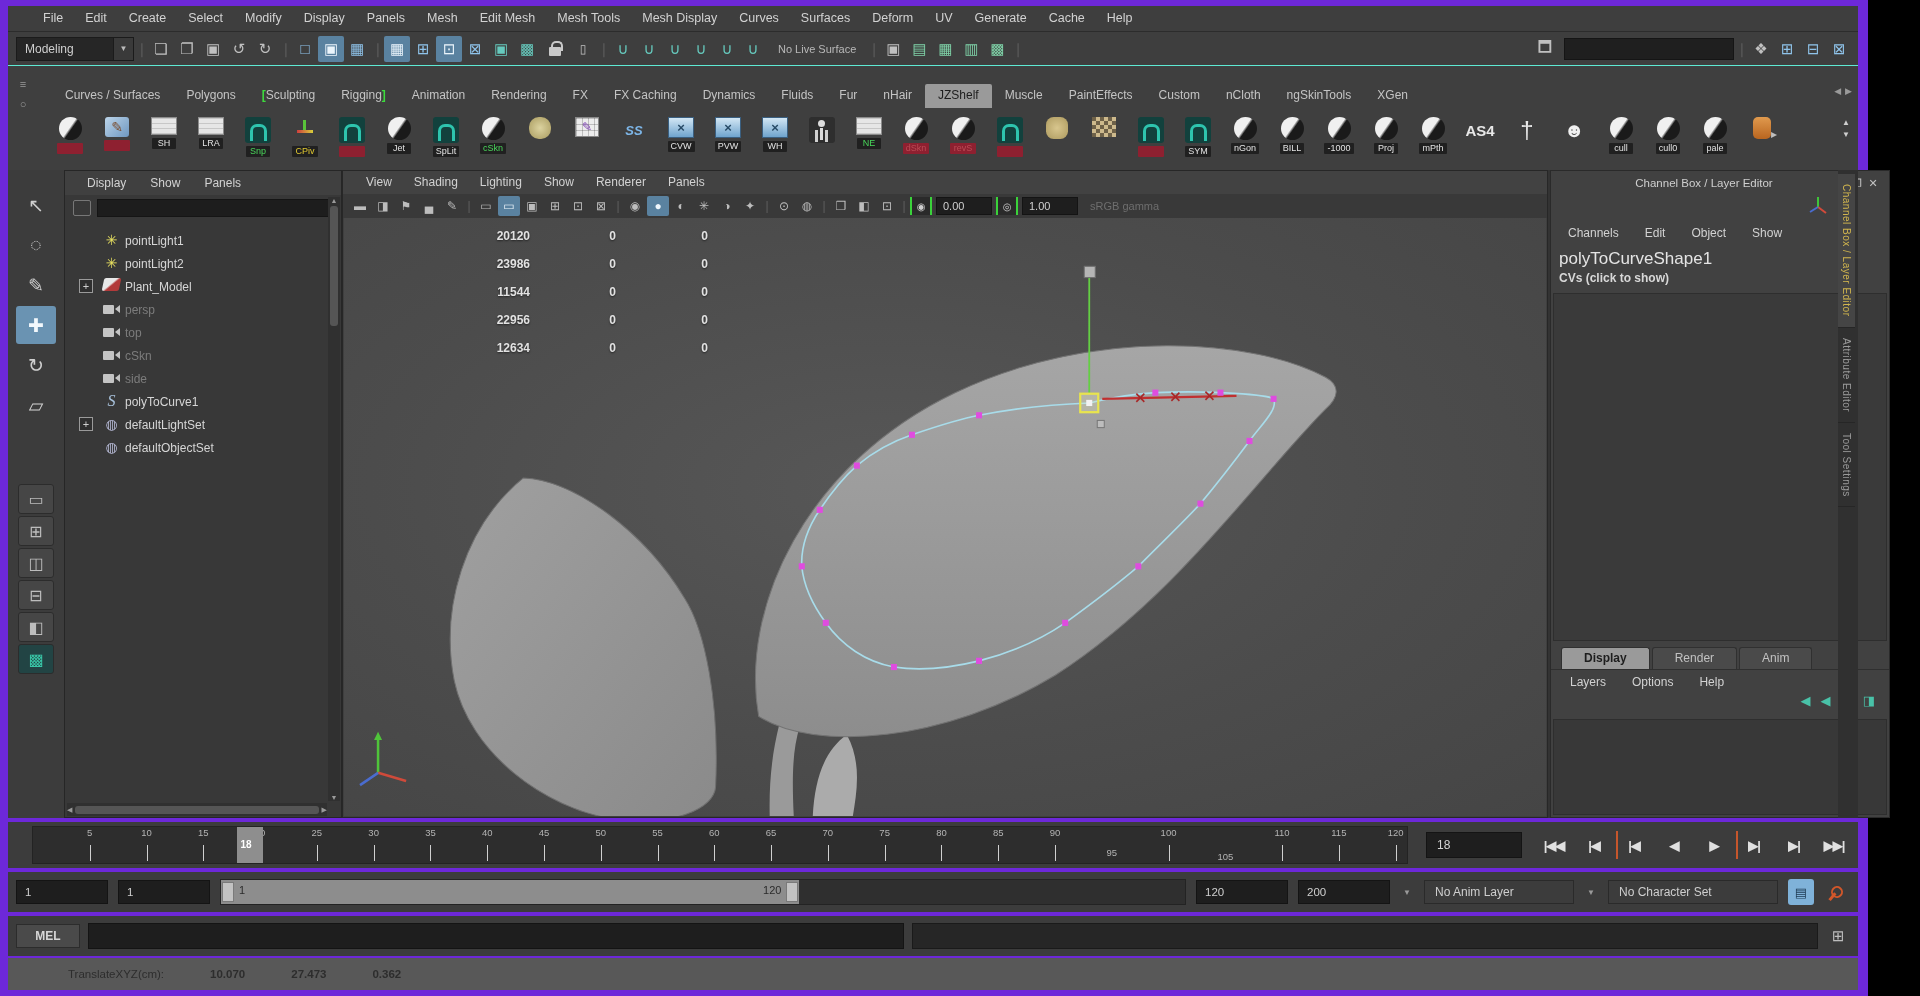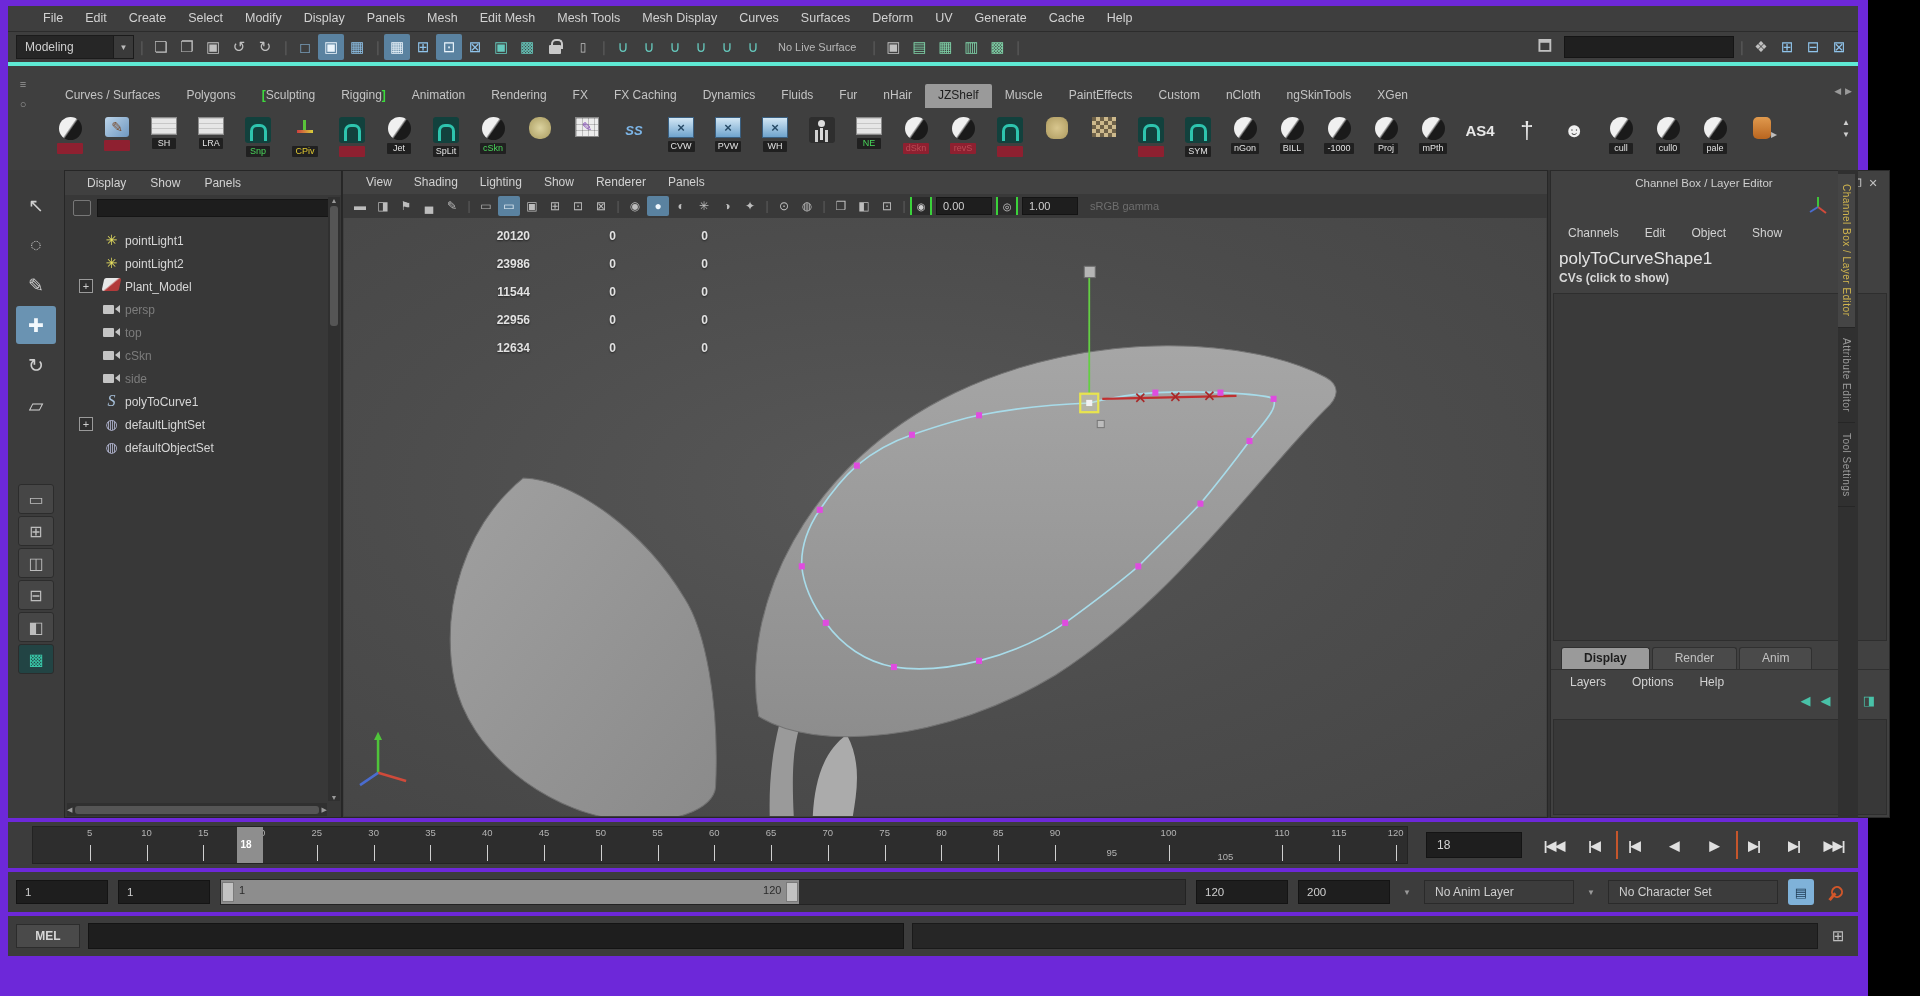--- a/index.html
+++ b/index.html
@@ -9,21 +9,21 @@
   ul { list-style:none; }
 
   
   #menubar { position:absolute; left:8px; top:6px; right:10px; height:26px;
     background:#3e3e3e; border-bottom:1px solid #2c2c2c; display:flex; align-items:center; padding-left:24px; }
   #menubar ul { display:flex; }
   .menu-item { padding:0 11px; font-size:12.5px; color:#d2d2d2; line-height:25px; }
 
   
   #toolbar { position:absolute; left:8px; top:32px; right:10px; height:34px;
-    background:#3e3e3e; border-bottom:4px solid #5eead4; display:flex; align-items:center; gap:2px; padding:0 6px; }
+    background:#3e3e3e; border-bottom:1px solid #5eead4; display:flex; align-items:center; gap:2px; padding:0 6px; }
   .mode-dd { width:118px; height:24px; background:#262626; border:1px solid #1b1b1b; display:flex; align-items:center;
     font-size:12px; color:#cfcfcf; padding-left:8px; margin-left:2px; }
   .mode-dd .arr { margin-left:auto; width:20px; height:22px; background:#3a3a3a; font-size:8px; color:#bbb;
     display:flex; align-items:center; justify-content:center; border-left:1px solid #1b1b1b; }
   .tsep { width:10px; height:22px; color:#5c5c5c; font-size:14px; text-align:center; line-height:22px; }
   .tico { width:26px; height:26px; display:flex; align-items:center; justify-content:center;
     font-size:15px; color:#c0c0c0; border-radius:2px; }
   .tico.teal { color:#66c9bd; }
   .tico.blue { color:#8fc3ea; }
   .tico.green { color:#7fd3a8; }
@@ -1191,14 +1191,23 @@
       </span>
   </div>
 
   <div id="melrow">
     <div id="mel-label">MEL</div>
     <input id="mel-input" value="" style="">
     <div id="mel-output"></div>
     <span class="sed">⊞</span>
   </div>
 
+  <div id="helprow">
+    <span>TranslateXYZ(cm):</span>
+    <ul style="display:flex;gap:46px">
+
+    <li class="v"><span>10.070</span></li>
+        <li class="v"><span>27.473</span></li>
+        <li class="v"><span>0.362</span></li>
+      </ul>
+  </div>
 
 </div>
 
 </body></html>

